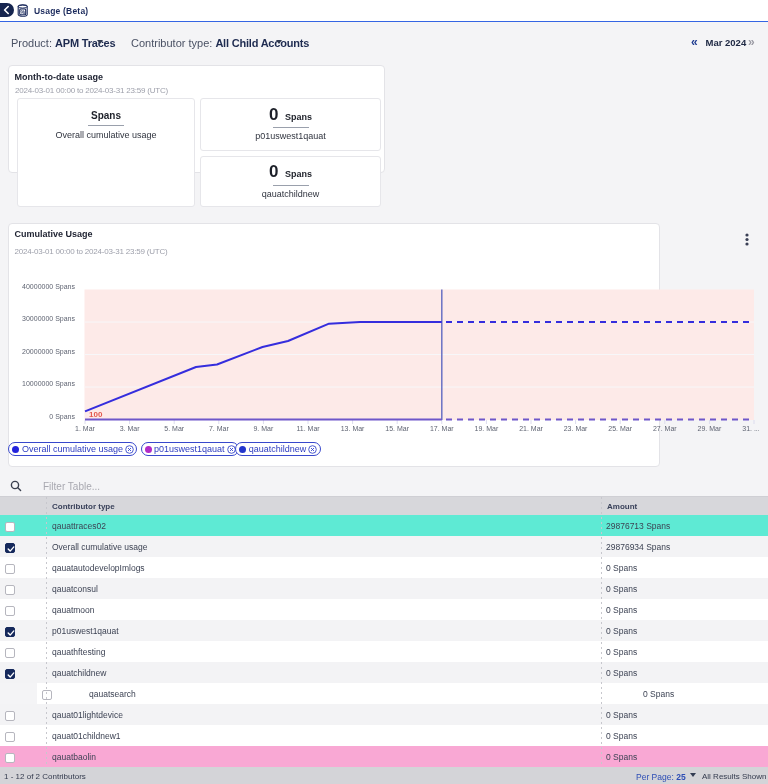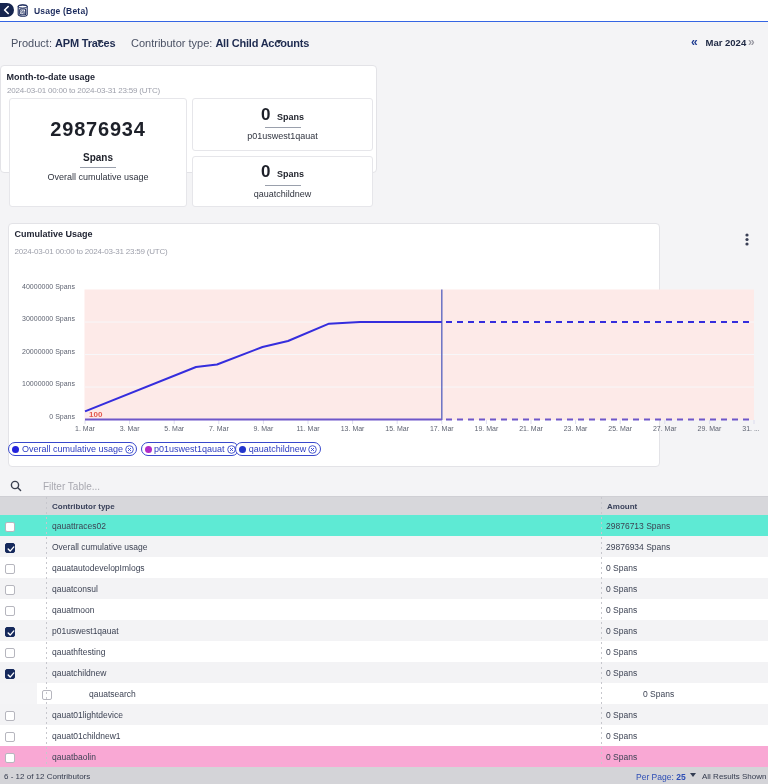--- a/index.html
+++ b/index.html
@@ -63,25 +63,24 @@
 <div id="brandtitle" class="abs">Usage (Beta)</div>
 
 <div class="abs ctl" style="left:11px;">Product: <b>APM Traces</b></div>
 <div class="abs caret" style="left:96.5px; top:40px;"></div>
 <div class="abs ctl" style="left:131px;">Contributor type: <b>All Child Accounts</b></div>
 <div class="abs caret" style="left:275.5px; top:40px;"></div>
 <div class="abs" style="left:691px; top:34.5px; font-size:12px; font-weight:bold; color:#1d3a8f;">«</div>
 <div class="abs" style="left:705.5px; top:37px; font-size:9.5px; font-weight:bold; color:#202a45;">Mar 2024</div>
 <div class="abs" style="left:748px; top:34.5px; font-size:12px; font-weight:bold; color:#9b9ba4;">»</div>
 
-<div class="abs card" style="left:0; top:65px; width:377px; height:108px;">
+<div class="abs card" style="left:8px; top:65px; width:377px; height:108px;">
   <div class="abs cardtitle" style="left:5.5px; top:6px;">Month-to-date usage</div>
   <div class="abs cardsub" style="left:6px; top:19.5px;">2024-03-01 00:00 to 2024-03-31 23:59 (UTC)</div>
   <div class="innerbox" style="left:8px; top:32px; width:178px; height:109px;">
-    <div style="margin-top:19px; font-size:20px; font-weight:bold; color:#1d2029; letter-spacing:.8px;">29876934</div>
     <div style="margin-top:11px; font-size:10px; font-weight:bold; color:#1d2029;">Spans</div>
     <span class="uline" style="margin-top:4px;"></span>
     <div style="margin-top:4px; font-size:9px; color:#30343f;">Overall cumulative usage</div>
   </div>
   <div class="innerbox" style="left:191px; top:32px; width:181px; height:53px;">
     <div style="margin-top:5.5px;"><span style="font-size:17px; font-weight:bold; color:#1d2029;">0</span> <span style="font-size:9px; font-weight:bold; color:#1d2029; margin-left:2px;">Spans</span></div>
     <span class="uline" style="margin-top:2px;"></span>
     <div style="margin-top:3px; font-size:9px; color:#30343f;">p01uswest1qauat</div>
   </div>
   <div class="innerbox" style="left:191px; top:90px; width:181px; height:51px;">
@@ -259,17 +258,17 @@
 <div class="trow" style="top:746px; background:#f9a8d4;">
       <span class="cb"></span>
       <span class="name">qauatbaolin</span>
       <span class="amt">0 Spans</span>
     </div>
 </div>
 <div class="dashv" style="left:46px;"></div>
 <div class="dashv" style="left:601px;"></div>
 
 <div id="tfoot" class="abs">
-  <span class="abs" style="left:4px; top:5px;">6 - 12 of 12 Contributors</span>
+  <span class="abs" style="left:4px; top:5px;">1 - 12 of 2 Contributors</span>
   <span class="abs" style="left:636px; top:4.5px; color:#2d4db5; font-size:8.5px;">Per Page: <b>25</b></span>
   <div class="abs caret" style="left:690px; top:5.5px;"></div>
   <span class="abs" style="left:702px; top:5px;">All Results Shown</span>
 </div>
 
 </body></html>

